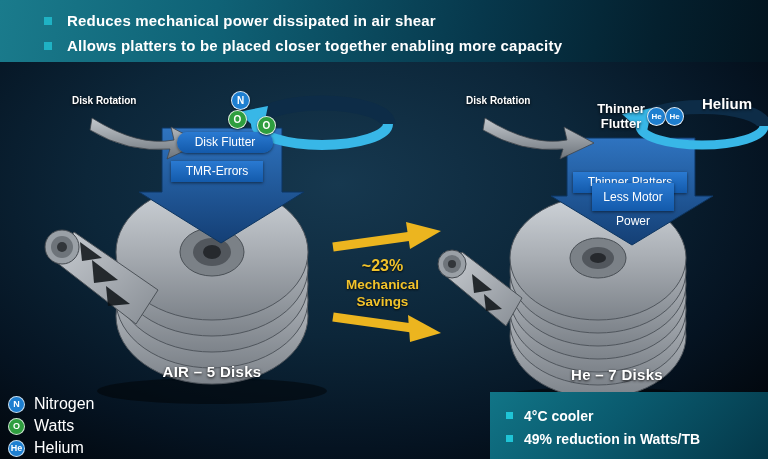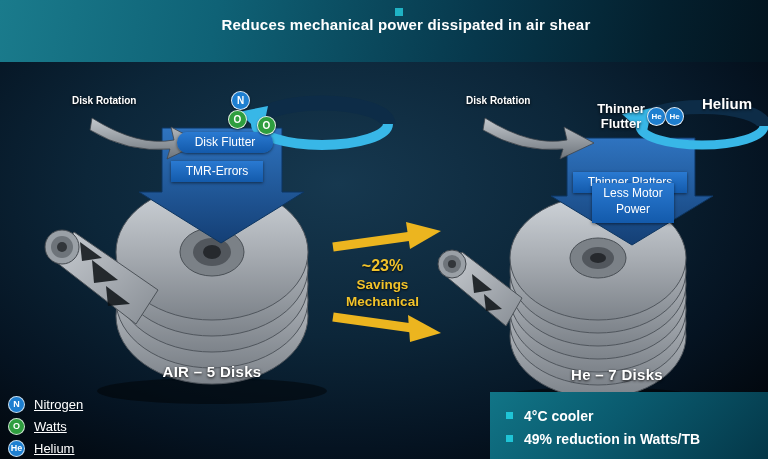--- a/index.html
+++ b/index.html
@@ -7,35 +7,35 @@
   .stage{
     position:relative; width:768px; height:459px; overflow:hidden;
     background: radial-gradient(ellipse 560px 340px at 44% 40%, #16384f 0%, #0c2639 45%, #051321 78%, #02070d 100%);
   }
   
   .banner{
     position:absolute; top:0; left:0; width:768px; height:62px; z-index:6;
     background: linear-gradient(100deg, #1a7b8c 0%, #0f6276 28%, #07384c 62%, #04202e 85%, #03141f 100%);
     padding:8px 0 0 44px;
   }
-  .brow{ display:flex; align-items:center; height:25px;flex-direction:column; }
+  .brow{ display:flex; align-items:center; height:25px; }
   .sq{ width:8px; height:8px; margin-right:15px; flex:0 0 auto; background:#1fb2c4; }
   .btxt{ color:#fff; font-size:15px; font-weight:bold; letter-spacing:.2px; }
   
   .gfx{ position:absolute; left:0; top:0; z-index:1; }
   
   .t{ position:absolute; color:#fff; z-index:3; }
   .rot{ font-size:10px; font-weight:bold; text-shadow:0 1px 3px rgba(0,0,0,.9); }
   .co{
     position:absolute; z-index:3; color:#fff; font-size:12px; text-align:center;
     height:21px; line-height:21px;
     background:linear-gradient(180deg,#2a7ad2,#135aab);
     box-shadow:0 1px 3px rgba(0,0,0,.55);
   }
-  .co.two{ height:40px; line-height:16px; padding-top:2px; }
+  .co.two{ height:28px; line-height:24px; padding-top:2px; }
   .rflut{ font-size:13px; font-weight:bold; text-align:center; line-height:15px; text-shadow:0 1px 3px rgba(0,0,0,.9); }
   .helium{ font-size:15px; font-weight:bold; white-space:nowrap; text-shadow:0 1px 3px rgba(0,0,0,.9); }
   .savings{ text-align:center; color:#f2c32b; font-weight:bold; text-shadow:0 1px 2px rgba(0,0,0,.85); }
   .savings .l1{ font-size:16px; line-height:21px; display:block; }
   .savings .l2{ font-size:13.5px; line-height:17px; display:block; }
   .disklbl{ font-size:15px; font-weight:bold; text-align:center; letter-spacing:.3px; text-shadow:0 1px 3px rgba(0,0,0,.95); }
   .mol{
     position:absolute; z-index:4; width:19px; height:19px; border-radius:50%;
     border:1px solid rgba(255,255,255,.85); color:#fff; font-size:10px; font-weight:bold;
     display:flex; align-items:center; justify-content:center;
@@ -43,41 +43,45 @@
   }
   .mol.sm{ font-size:8px; }
   
   .legend{ position:absolute; left:8px; top:393px; z-index:5; }
   .lrow{ display:flex; align-items:center; height:22px; }
   .lsw{
     width:17px; height:17px; border-radius:50%; margin-right:9px; flex:0 0 auto;
     border:1px solid rgba(255,255,255,.75); color:#fff; font-size:9px; font-weight:bold;
     display:flex; align-items:center; justify-content:center;
   }
-  .llbl{ color:#fff; font-size:13px;text-decoration:underline; }
+  .llbl{ color:#fff; font-size:16px; }
   
   .results{
     position:absolute; right:0; bottom:0; width:278px; height:67px; z-index:6;
     background:linear-gradient(135deg,#117587 0%, #0a5a6e 45%, #043748 100%);
     padding:12px 0 0 16px;
     margin-left:8px;
   }
   .rrow{ display:flex; align-items:center; height:23px; }
   .rsq{ width:7px; height:7px; margin-right:11px; flex:0 0 auto; background:#1fc4d6; }
   .rtxt{ color:#fff; font-size:14px; font-weight:bold; }
 </style>
 </head>
 <body>
 
 <div class="stage">
 
   <header class="banner">
     <div class="brow">
       <span class="sq" style="background-color: rgb(31, 178, 196);"></span>
       <span class="btxt">Reduces mechanical power dissipated in air shear</span>
+    </div>
+    <div class="brow">
+      <span class="sq" style="background-color: rgb(31, 178, 196);"></span>
+      <span class="btxt">Allows platters to be placed closer together enabling more capacity</span>
     </div>
   </header>
 
   <svg class="gfx" width="768" height="459" viewBox="0 0 768 459">
     <defs>
       <linearGradient id="gPlatter" x1="0" y1="0" x2="0" y2="1">
         <stop offset="0" stop-color="#cfd4d9"></stop>
         <stop offset="0.5" stop-color="#a8adb3"></stop>
         <stop offset="1" stop-color="#7d838a"></stop>
       </linearGradient>
@@ -176,22 +180,22 @@
   <div class="co" style="left:171px; top:161px; width:92px;">TMR-Errors</div>
 
   <div class="t rflut" style="left:578px; top:101px; width:86px;">Thinner Flutter</div>
   <div class="t helium" style="left:702px; top:95px; width:80px;">Helium</div>
 
   <div class="co" style="left:573px; top:172px; width:114px;">Thinner Platters</div>
   <div class="co two" style="left:592px; top:183px; width:82px;">Less Motor Power</div>
 
   <div class="t savings" style="left:325px; top:255px; width:115px;">
     <span class="l1">~23%</span>
+    <span class="l2">Mechanical</span>
     <span class="l2">Savings</span>
-    <span class="l2">Mechanical</span>
   </div>
 
   <div class="t disklbl" style="left:132px; top:363px; width:160px;">AIR – 5 Disks</div>
   <div class="t disklbl" style="left:537px; top:366px; width:160px;">He – 7 Disks</div>
 
   <span class="mol" style="left: 231px; top: 91px; background-color: rgb(30, 127, 208);">N</span>
   <span class="mol" style="left: 228px; top: 110px; background-color: rgb(47, 158, 63);">O</span>
   <span class="mol" style="left: 257px; top: 116px; background-color: rgb(47, 158, 63);">O</span>
   <span class="mol sm" style="left: 647px; top: 107px; background-color: rgb(30, 127, 208);">He</span>
   <span class="mol sm" style="left: 665px; top: 107px; background-color: rgb(30, 127, 208);">He</span>

